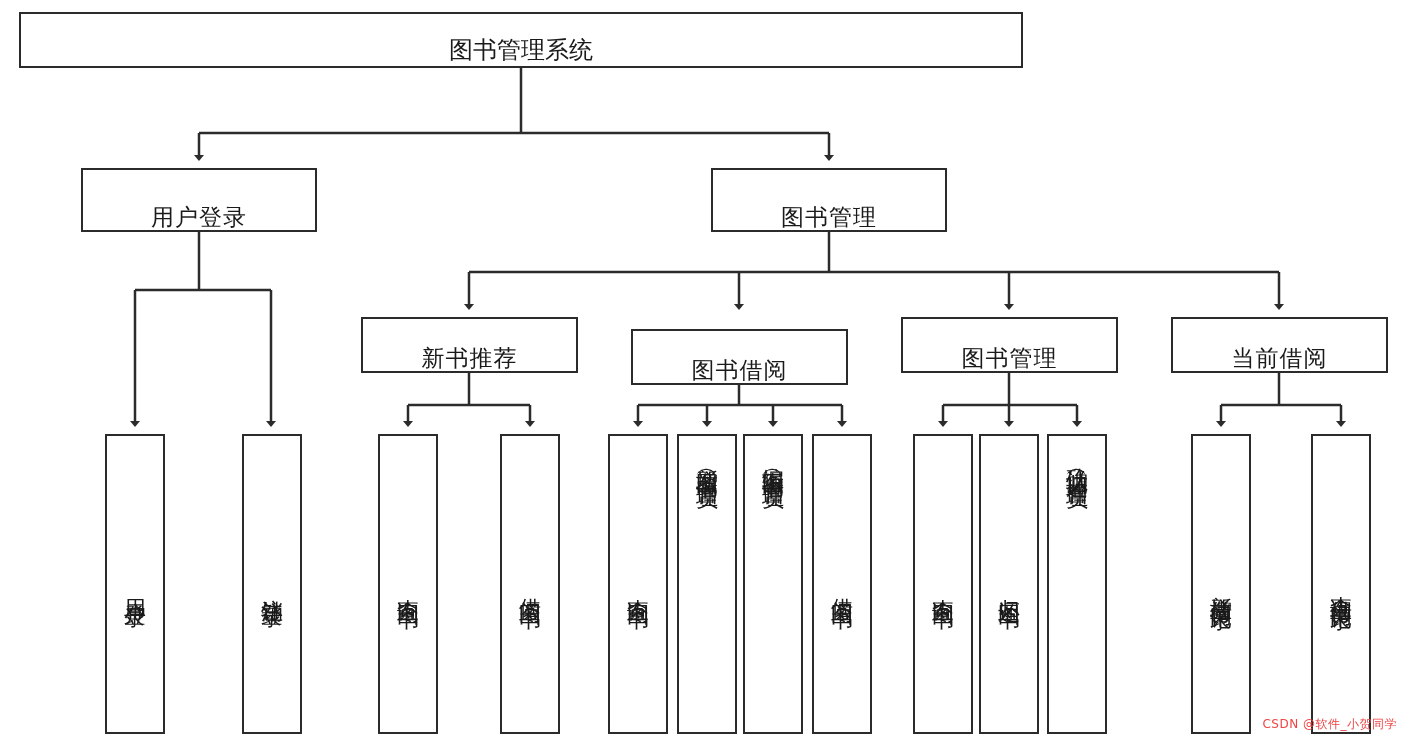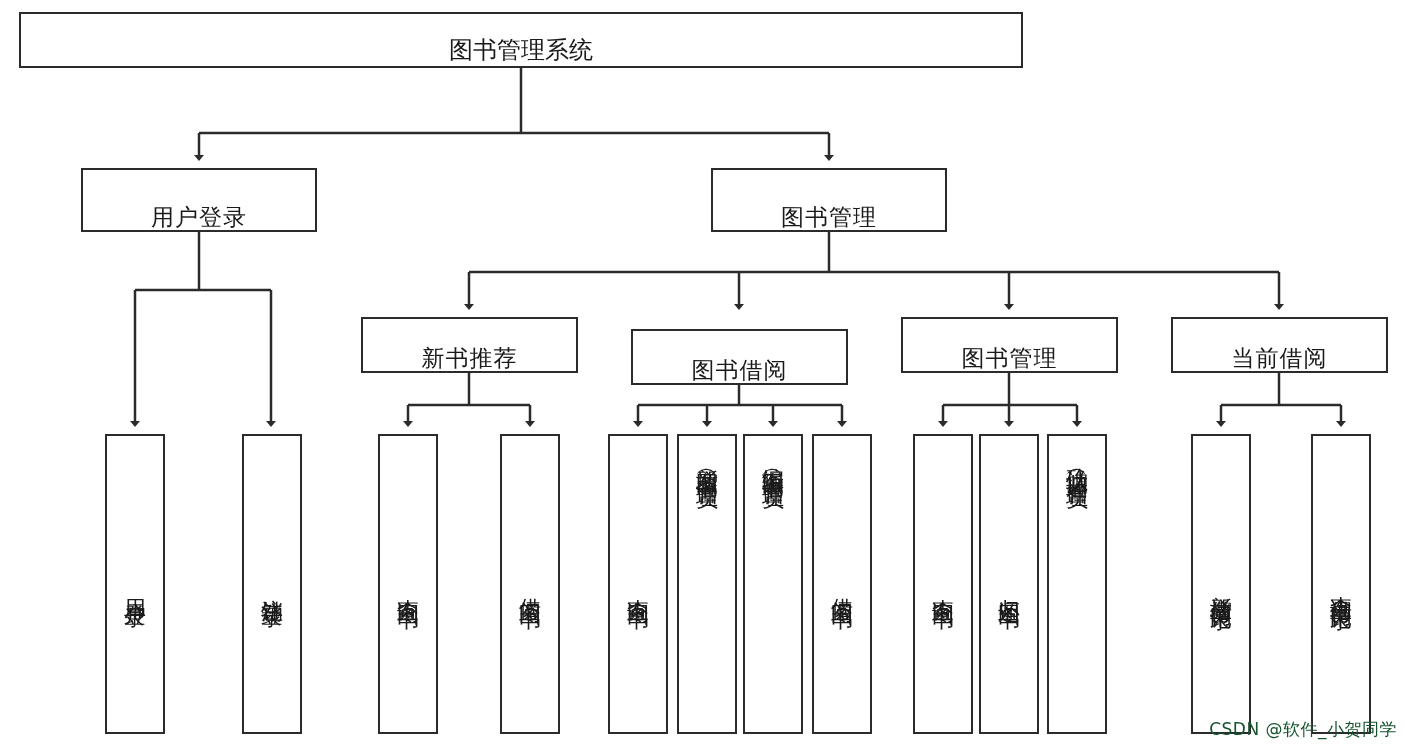--- a/index.html
+++ b/index.html
@@ -64,23 +64,23 @@
     align-items: center;
     justify-content: center;
   }
   .leaf-inner.top {
     align-items: flex-start;
     padding-top: 8px;
   }
   .watermark {
     position: absolute;
     right: 8px;
-    bottom: 6px;
-    font-size: 17px;
-    color: #14532d;
+    bottom: 14px;
+    font-size: 12px;
+    color: #ef4444;
     letter-spacing: 0.5px;
     white-space: nowrap;
   }
 </style>
 </head>
 <body>
 
 <div id="canvas">
 
   <svg class="wires" viewBox="0 0 1405 747" xmlns="http://www.w3.org/2000/svg">

